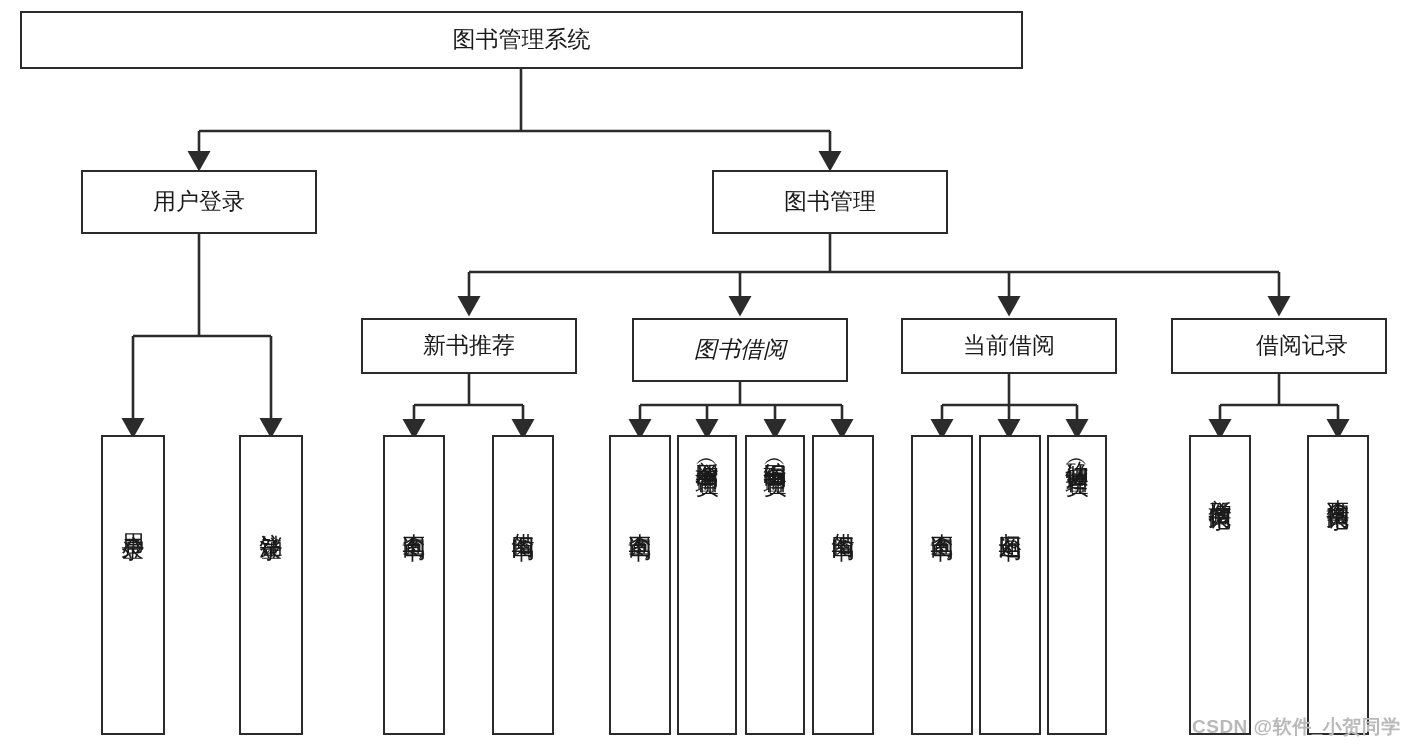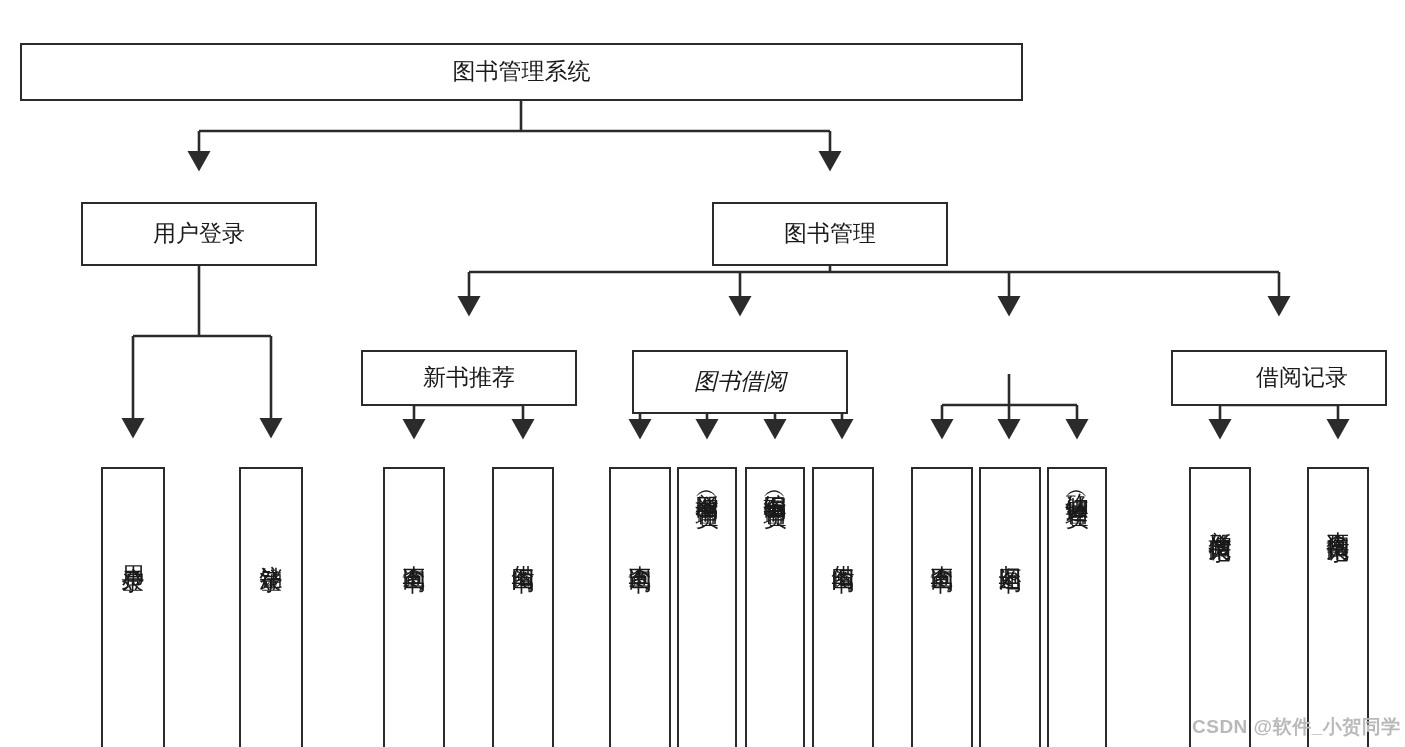--- a/index.html
+++ b/index.html
@@ -29,21 +29,20 @@
   .node {
     position: absolute;
     box-sizing: border-box;
     background: #ffffff;
     border: 2px solid #2b2b2b;
     display: flex;
     align-items: center;
     justify-content: center;
     color: #1a1a1a;
     z-index: 2;
-    margin-top: 32px;
   }
   .node-label {
     display: block;
     text-align: center;
     line-height: 1.18;
     white-space: nowrap;
   }
   .node.horizontal .node-label {
     font-size: 23px;
   }
@@ -150,20 +149,23 @@
   </div>
 
   <div class="node horizontal" style="left:361px; top:318px; width:216px; height:56px;">
     <span class="node-label">新书推荐</span>
   </div>
 
   <div class="node horizontal" style="left:632px; top:318px; width:216px; height:64px;font-style:italic;">
     <span class="node-label">图书借阅</span>
   </div>
 
+  <div class="node horizontal" style="left:901px; top:318px; width:216px; height:56px;">
+    <span class="node-label">当前借阅</span>
+  </div>
 
   <div class="node horizontal" style="left:1171px; top:318px; width:216px; height:56px;padding-left:46px;">
     <span class="node-label">借阅记录</span>
   </div>
 
   <div class="node vertical mid" style="left:101px; top:435px; width:64px; height:300px;">
     <span class="node-label">用户登录</span>
   </div>
 
   <div class="node vertical mid" style="left:239px; top:435px; width:64px; height:300px;">

